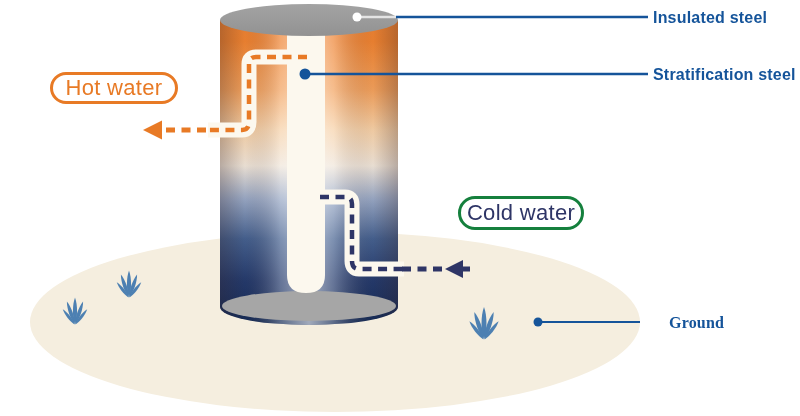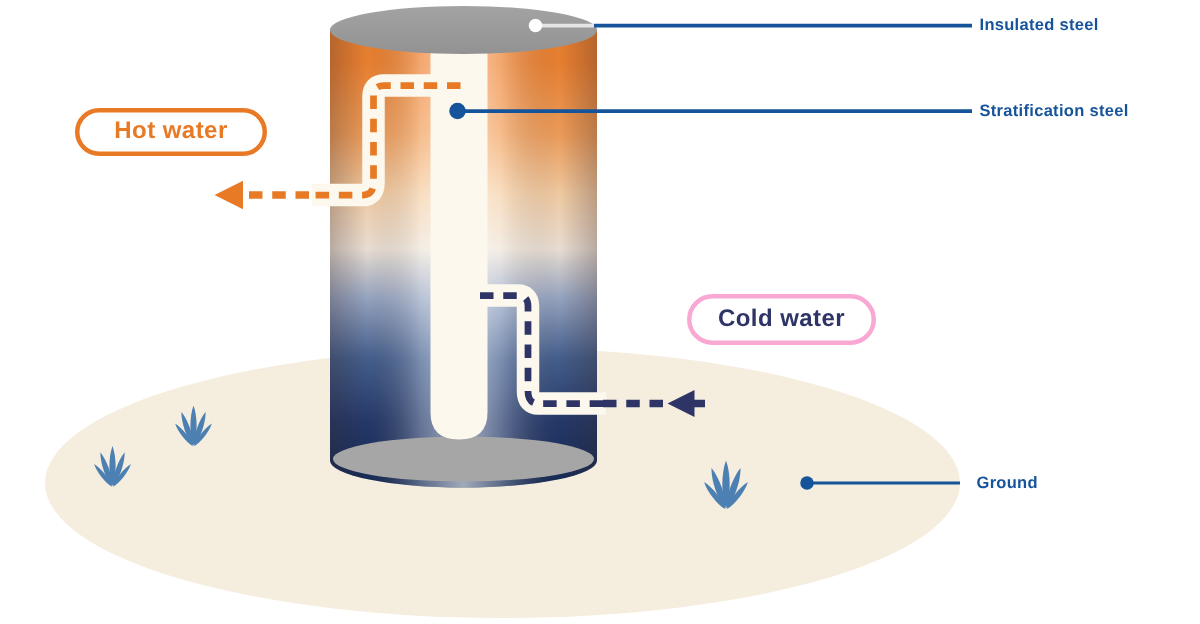--- a/index.html
+++ b/index.html
@@ -4,32 +4,32 @@
 <style>
   html,body{margin:0;padding:0;}
   body{
     width:800px;height:416px;position:relative;background:#ffffff;overflow:hidden;
     font-family:"Liberation Sans", sans-serif;
   }
   .stage{position:absolute;left:0;top:0;width:800px;height:416px;}
   svg.diagram{position:absolute;left:0;top:0;}
   .pill{
     position:absolute;display:flex;align-items:center;justify-content:center;
-    border-radius:20px;font-weight:bold;font-size:16px;letter-spacing:.3px;
+    border-radius:20px;font-weight:normal;font-size:22px;letter-spacing:.3px;
     box-sizing:border-box;white-space:nowrap;background:transparent;
   }
   .pill-hot{left:50px;top:72px;width:128px;height:32px;border:3px solid #E87A25;color:#E87A25;}
-  .pill-cold{left:458px;top:196px;width:126px;height:34px;border:3px solid #f9a8d4;color:#2E3566;}
+  .pill-cold{left:458px;top:196px;width:126px;height:34px;border:3px solid #15803d;color:#2E3566;}
   .annot{
-    position:absolute;color:#15549A;font-weight:bold;font-size:11px;
+    position:absolute;color:#15549A;font-weight:bold;font-size:16px;
     letter-spacing:.2px;white-space:nowrap;line-height:15px;
   }
   .annot-insulated{left:653px;top:10px;}
   .annot-strat{left:653px;top:67px;}
-  .annot-ground{left:651px;top:315px;}
+  .annot-ground{left:669px;top:315px;font-family:Liberation Serif, serif;}
 </style>
 </head>
 <body>
 
 <div class="stage">
 
   <svg class="diagram" width="800" height="416" viewBox="0 0 800 416">
     <defs>
       <linearGradient id="tankGrad" gradientUnits="userSpaceOnUse" x1="0" y1="20" x2="0" y2="324">
         <stop offset="0.00" stop-color="#ED8232"></stop>

